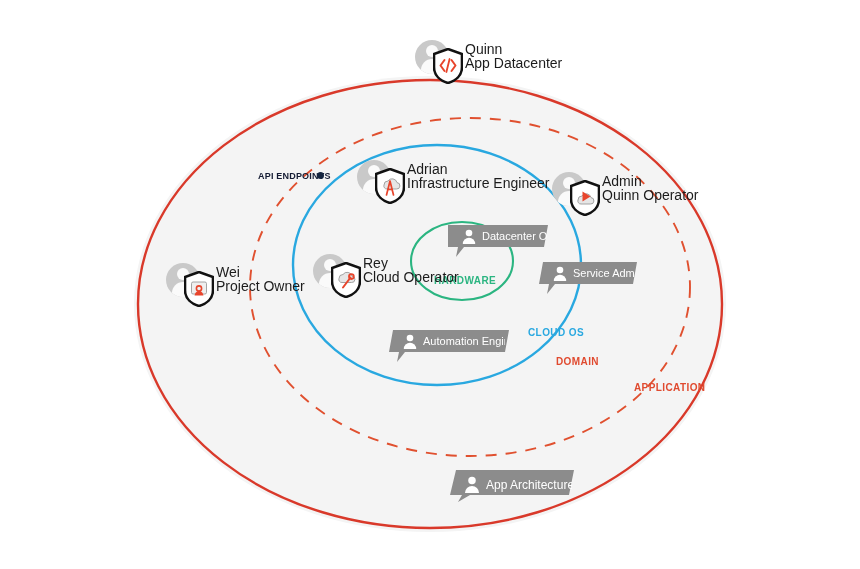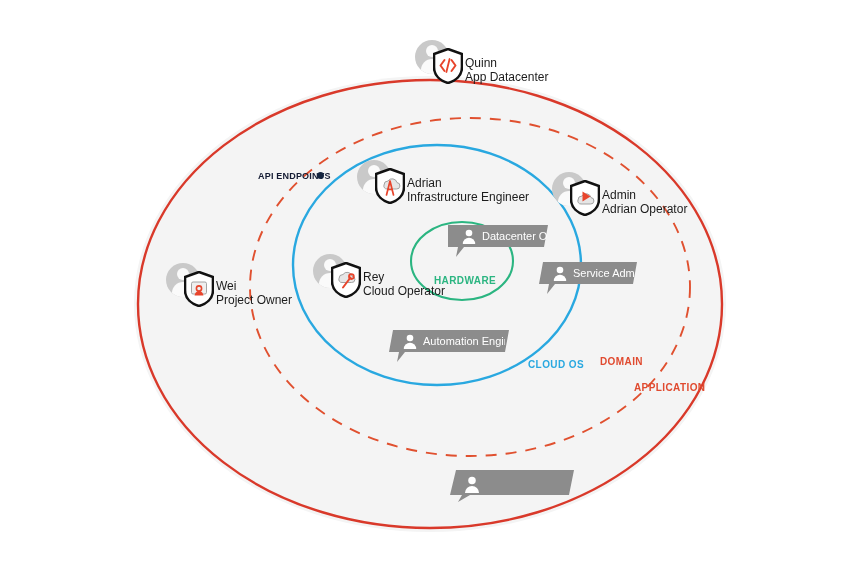--- a/index.html
+++ b/index.html
@@ -15,21 +15,21 @@
 
   
   .ring-label{
     position:absolute;
     font-size:10px;
     letter-spacing:.4px;
     font-weight:700;
     white-space:nowrap;
   }
   .ring-label.green{color:#2bb581;}
-  .ring-label.blue{color:#29a8e0;margin-top:32px;}
+  .ring-label.blue{color:#29a8e0;}
   .ring-label.red{color:#e04a2f;}
   .ring-label.navy{color:#141b33;font-size:9px;letter-spacing:.2px;}
 
   .api-dot{
     position:absolute;
     width:7px;height:7px;border-radius:50%;
     background:#14243f;
   }
 
   
@@ -46,24 +46,24 @@
   }
   .persona .avatar .body{
     position:absolute;left:50%;top:19px;transform:translateX(-50%);
     width:22px;height:18px;border-radius:11px 11px 0 0;background:#fafafa;
   }
   .persona .shield{
     position:absolute;left:18px;top:8px;
     width:30px;height:36px;
   }
   .persona .ptext{
-    position:absolute;left:50px;top:16px;
+    position:absolute;left:50px;top:2px;
     line-height:14px;
     color:#1c1c1c;
-    font-size:12px;
+    font-size:14px;
     white-space:nowrap;
   }
   .persona .pname{display:block;}
   .persona .prole{display:block;}
 
   
   .banner{
     position:absolute;
     height:32px;
   }
@@ -96,21 +96,21 @@
 
     <ellipse cx="437" cy="265" rx="144" ry="120" fill="none" stroke="#29a8e0" stroke-width="2.4"></ellipse>
 
     <ellipse cx="462" cy="261" rx="51" ry="39" fill="none" stroke="#2bb581" stroke-width="2.1"></ellipse>
   </svg>
 
   <div class="ring-label green" style="left:434px;top:275px;">HARDWARE</div>
 
   <div class="ring-label blue" style="left:528px;top:327px;">CLOUD OS</div>
 
-  <div class="ring-label red" style="left:600px;top:356px;">DOMAIN</div>
+  <div class="ring-label red" style="left:556px;top:356px;">DOMAIN</div>
 
   <div class="ring-label red" style="left:634px;top:382px;">APPLICATION</div>
 
   <div class="ring-label navy" style="left:258px;top:171px;">API ENDPOINTS</div>
   <div class="api-dot" style="left:317px;top:172px;"></div>
 
   <div class="persona" style="left:415px;top:40px;">
     <div class="avatar">
       <div class="head"></div>
         <div class="body"></div>
@@ -149,21 +149,21 @@
       <div class="head"></div>
         <div class="body"></div>
     </div>
     <svg class="shield" viewBox="0 0 30 36">
       <path d="M15 1 L29 6 V19 C29 28 22 33 15 35 C8 33 1 28 1 19 V6 Z" fill="#ffffff" stroke="#111111" stroke-width="2.6"></path>
       <path d="M8 20 a4 4 0 0 1 4-4 a5 5 0 0 1 9 1.6 a3.2 3.2 0 0 1 -.6 6.4 H11 a3 3 0 0 1 -3 -4 Z" fill="#e6e6e6" stroke="#9a9a9a" stroke-width="0.9"></path>
       <path d="M12.5 11.5 L20.5 16.5 L12.5 21.5 Z" fill="#e8452c"></path>
     </svg>
     <div class="ptext">
       <span class="pname">Admin</span>
-      <span class="prole">Adrian Operator</span>
+      <span class="prole">Quinn Operator</span>
     </div>
   </div>
 
   <div class="persona" style="left:166px;top:263px;">
     <div class="avatar">
       <div class="head"></div>
         <div class="body"></div>
     </div>
     <svg class="shield" viewBox="0 0 30 36">
       <path d="M15 1 L29 6 V19 C29 28 22 33 15 35 C8 33 1 28 1 19 V6 Z" fill="#ffffff" stroke="#111111" stroke-width="2.6"></path>
@@ -228,15 +228,16 @@
   </div>
 
   <div class="banner" style="left:450px;top:470px;width:124px;">
     <svg class="bsvg" width="124" height="32" viewBox="0 0 124 32">
       <path d="M6 0 H124 L119 25 H20 L8 32 L12 25 H0 Z" fill="#8c8c8c"></path>
     </svg>
     <svg class="picon" style="top:6px;width:16px;height:17px;" viewBox="0 0 14 15">
       <circle cx="7" cy="4" r="3.3" fill="#ffffff"></circle>
       <path d="M0.8 15 a6.2 6.2 0 0 1 12.4 0 Z" fill="#ffffff"></path>
     </svg>
+    <div class="btext" style="left:36px;top:3px;width:86px;height:24px;line-height:24px;font-size:12px;">App Architecture</div>
   </div>
 
 </div>
 
 </body></html>

